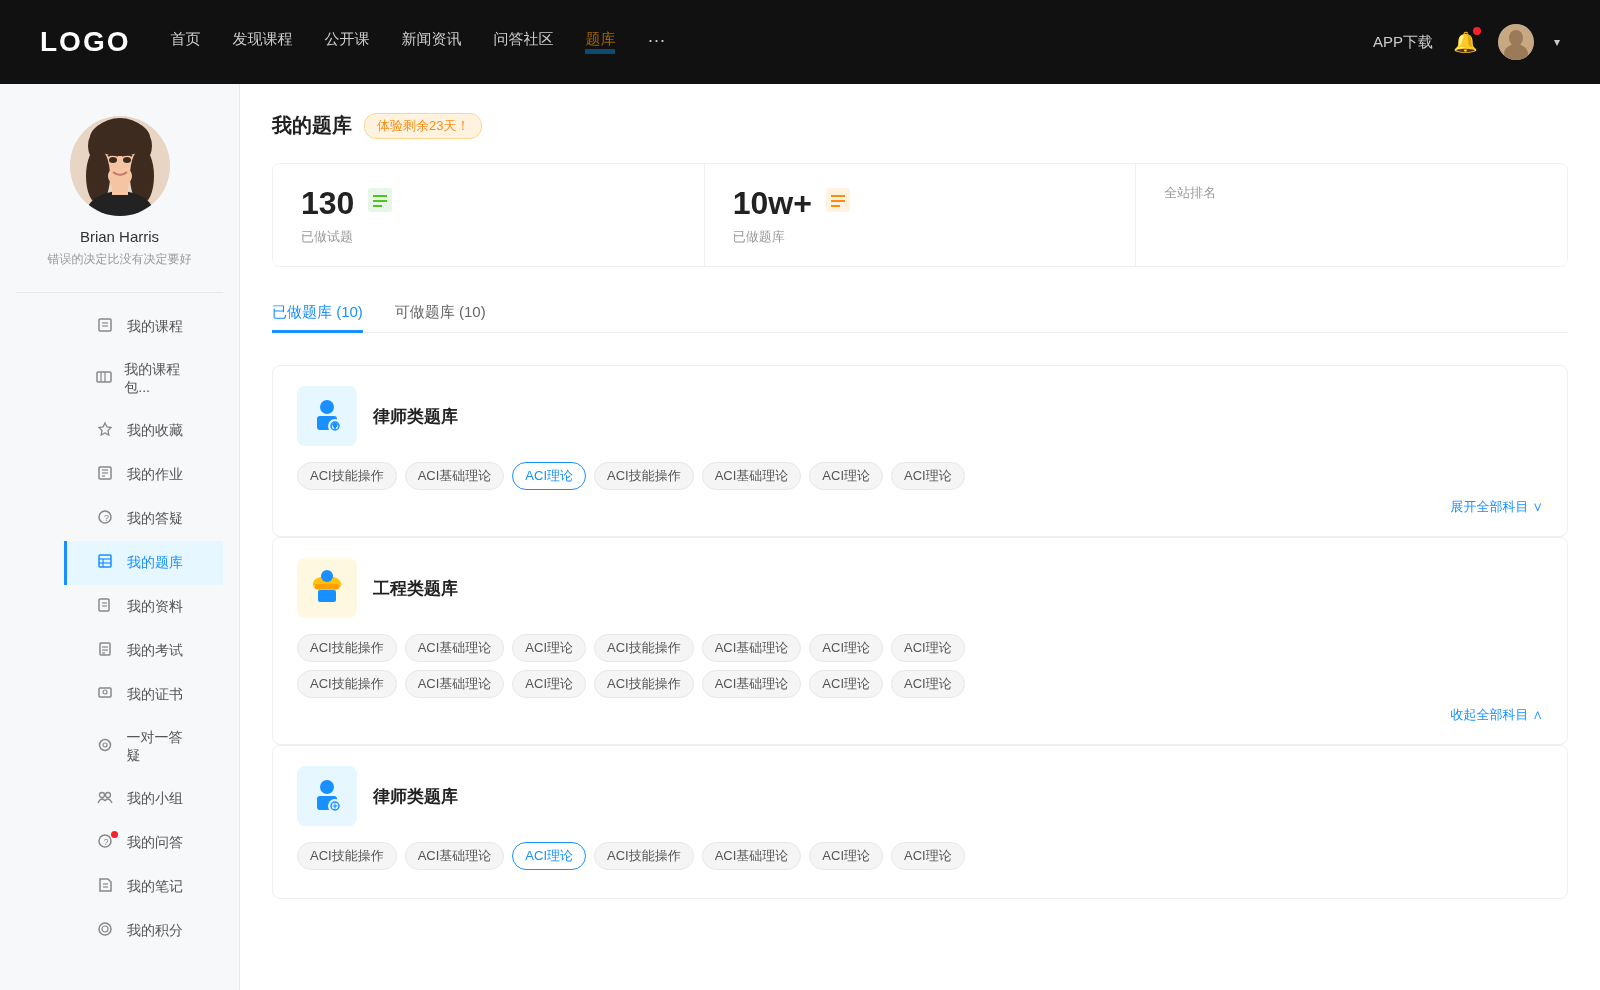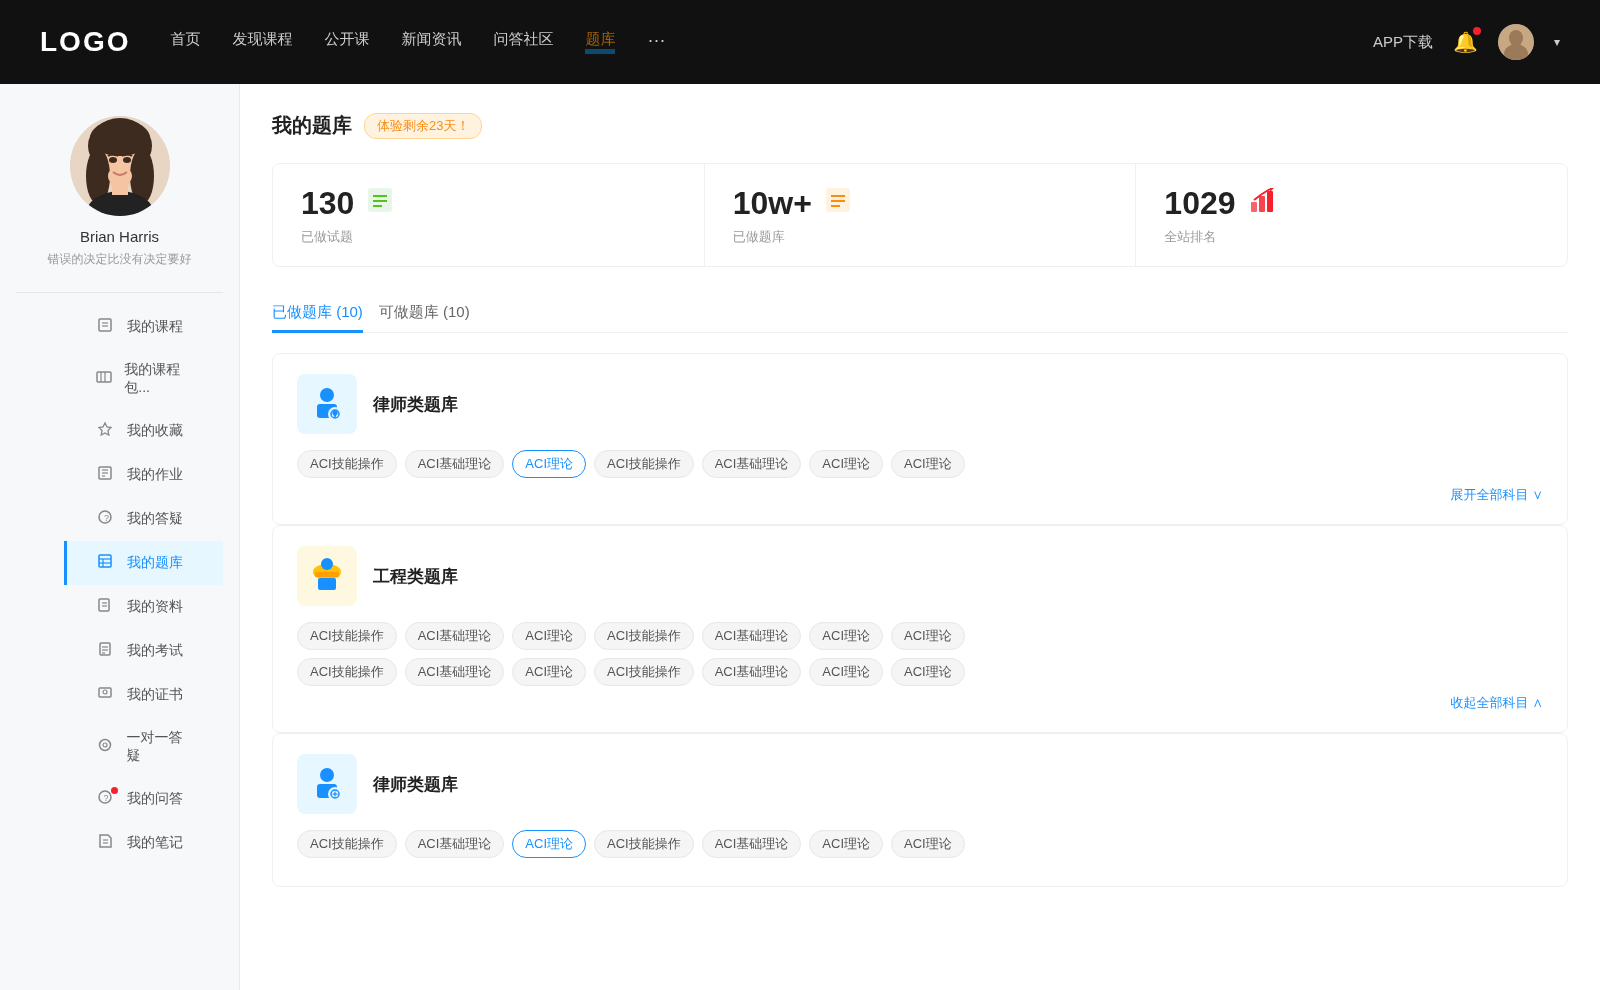--- a/index.html
+++ b/index.html
@@ -48,21 +48,21 @@
     
     .stats-row { display: flex; gap: 0; margin-bottom: 28px; border: 1px solid #f0f0f0; border-radius: 8px; overflow: hidden; }
     .stat-card { flex: 1; padding: 20px 28px; border-right: 1px solid #f0f0f0; background: #fff; }
     .stat-card:last-child { border-right: none; }
     .stat-top { display: flex; align-items: center; gap: 10px; margin-bottom: 6px; }
     .stat-value { font-size: 32px; font-weight: 700; color: #222; }
     .stat-icon { font-size: 24px; }
     .stat-label { font-size: 13px; color: #999; }
 
     
-    .tabs-row { display: flex; gap: 16px; margin-bottom: 20px; border-bottom: 1px solid #f0f0f0; }
+    .tabs-row { display: flex; gap: 32px; margin-bottom: 32px; border-bottom: 1px solid #f0f0f0; }
     .tab { padding: 8px 0; font-size: 15px; color: #666; cursor: pointer; border-bottom: 3px solid transparent; margin-bottom: -1px; }
     .tab.active { color: #1890ff; border-bottom: 3px solid #1890ff; font-weight: 500; }
 
     
     .qbank-section { border: 1px solid #f0f0f0; border-radius: 8px; padding: 20px 24px; background: #fff; }
     .qbank-header { display: flex; align-items: center; gap: 16px; margin-bottom: 16px; }
     .qbank-icon { width: 60px; height: 60px; background: #e6f7ff; border-radius: 8px; display: flex; align-items: center; justify-content: center; flex-shrink: 0; }
     .qbank-name { font-size: 17px; font-weight: 600; color: #222; }
     .tags-row { display: flex; flex-wrap: wrap; gap: 8px; margin-bottom: 8px; }
     .tag { padding: 4px 12px; border-radius: 16px; font-size: 13px; background: #f5f5f5; color: #555; border: 1px solid #e8e8e8; cursor: pointer; }
@@ -230,39 +230,59 @@
       </div>
       <div class="menu-item">
         <span class="menu-icon">
           <svg width="16" height="16" viewBox="0 0 16 16">
               <circle cx="8" cy="8" r="5.5" fill="none" stroke="#888" stroke-width="1.5"></circle>
               <circle cx="8" cy="8" r="2" fill="none" stroke="#888" stroke-width="1.2"></circle>
             </svg>
         </span>
         <span>一对一答疑</span>
       </div>
+      <div class="menu-item">
+        <span class="menu-icon">
+          <svg width="16" height="16" viewBox="0 0 16 16">
+              <circle cx="5" cy="6" r="2.5" fill="none" stroke="#888" stroke-width="1.3"></circle>
+              <circle cx="11" cy="6" r="2.5" fill="none" stroke="#888" stroke-width="1.3"></circle>
+              <path d="M1 14 Q3 10 5 10 Q7 10 8 12" stroke="#888" stroke-width="1.3" fill="none"></path>
+              <path d="M8 12 Q9 10 11 10 Q13 10 15 14" stroke="#888" stroke-width="1.3" fill="none"></path>
+            </svg>
+        </span>
+        <span>我的小组</span>
+      </div>
       <div class="menu-item" style="position:relative;">
         <span class="menu-icon">
           <svg width="16" height="16" viewBox="0 0 16 16">
               <circle cx="8" cy="8" r="6" fill="none" stroke="#888" stroke-width="1.5"></circle>
               <text x="6.5" y="12" font-size="9" fill="#888">?</text>
             </svg>
         </span>
         <span>我的问答</span>
         <span style="width:7px;height:7px;background:#f5222d;border-radius:50%;position:absolute;left:44px;top:10px;"></span>
       </div>
       <div class="menu-item">
         <span class="menu-icon">
           <svg width="16" height="16" viewBox="0 0 16 16">
               <path d="M3 2 L11 2 L14 5 L14 14 L3 14 Z" fill="none" stroke="#888" stroke-width="1.5"></path>
               <line x1="6" y1="7" x2="11" y2="7" stroke="#888" stroke-width="1.2"></line>
               <line x1="6" y1="10" x2="11" y2="10" stroke="#888" stroke-width="1.2"></line>
             </svg>
         </span>
         <span>我的笔记</span>
+      </div>
+      <div class="menu-item">
+        <span class="menu-icon">
+          <svg width="16" height="16" viewBox="0 0 16 16">
+              <circle cx="8" cy="8" r="6" fill="none" stroke="#888" stroke-width="1.5"></circle>
+              <circle cx="8" cy="8" r="3" fill="none" stroke="#888" stroke-width="1.2"></circle>
+            </svg>
+        </span>
+        <span>我的积分</span>
       </div>
     </div>
   </aside>
 
   <main class="content">
 
     <div class="page-header">
       <h1 class="page-title">我的题库</h1>
       <span class="trial-badge">体验剩余23天！</span>
     </div>
@@ -290,32 +310,20 @@
               <rect x="4" y="4" width="24" height="24" rx="3" fill="#fff3e0"></rect>
               <line x1="9" y1="12" x2="23" y2="12" stroke="#fa8c16" stroke-width="2"></line>
               <line x1="9" y1="17" x2="23" y2="17" stroke="#fa8c16" stroke-width="2"></line>
               <line x1="9" y1="22" x2="18" y2="22" stroke="#fa8c16" stroke-width="2"></line>
             </svg>
           </span>
         </div>
         <div class="stat-label">已做题库</div>
       </div>
       <div class="stat-card">
-        <div class="stat-top">
-          <span class="stat-value">1029</span>
-          <span class="stat-icon">
-            <svg width="32" height="32" viewBox="0 0 32 32">
-              <rect x="5" y="18" width="6" height="10" rx="1" fill="#f5222d" opacity="0.7"></rect>
-              <rect x="13" y="12" width="6" height="16" rx="1" fill="#f5222d" opacity="0.85"></rect>
-              <rect x="21" y="7" width="6" height="21" rx="1" fill="#f5222d"></rect>
-              <polyline points="8,16 16,10 24,5" stroke="#f5222d" stroke-width="2" fill="none"></polyline>
-              <polygon points="28,4 24,4 24,8" fill="#f5222d"></polygon>
-            </svg>
-          </span>
-        </div>
         <div class="stat-label">全站排名</div>
       </div>
     </div>
 
     <div class="tabs-row">
       <div class="tab active">已做题库 (10)</div>
       <div class="tab">可做题库 (10)</div>
     </div>
 
     <div class="qbank-section">

